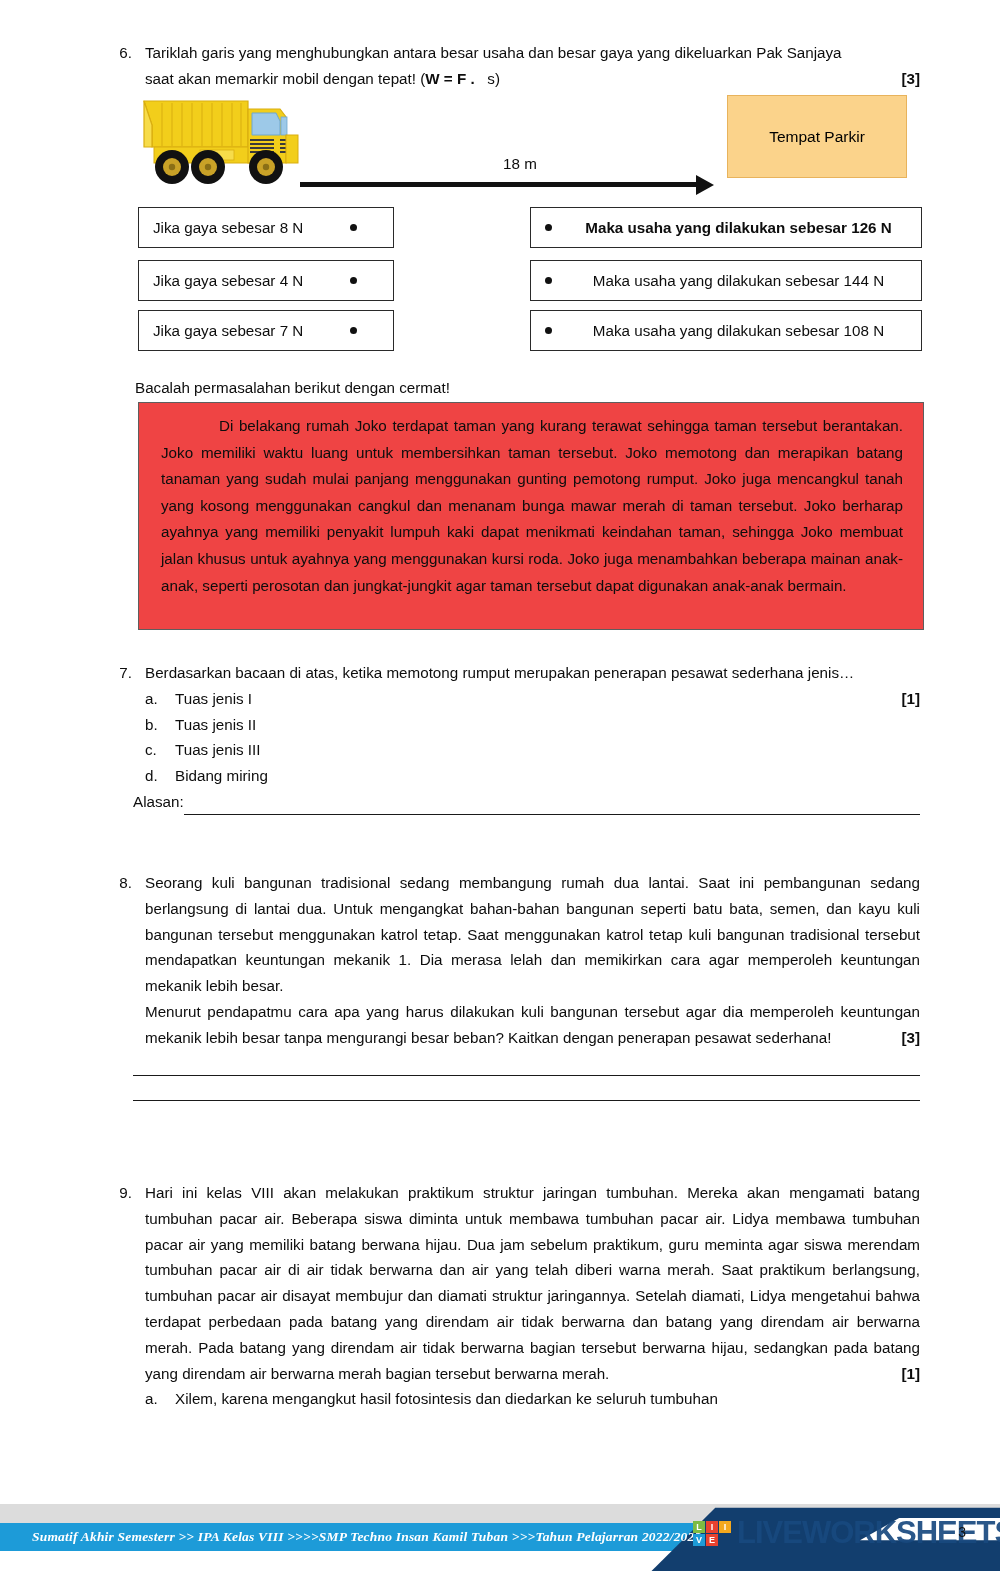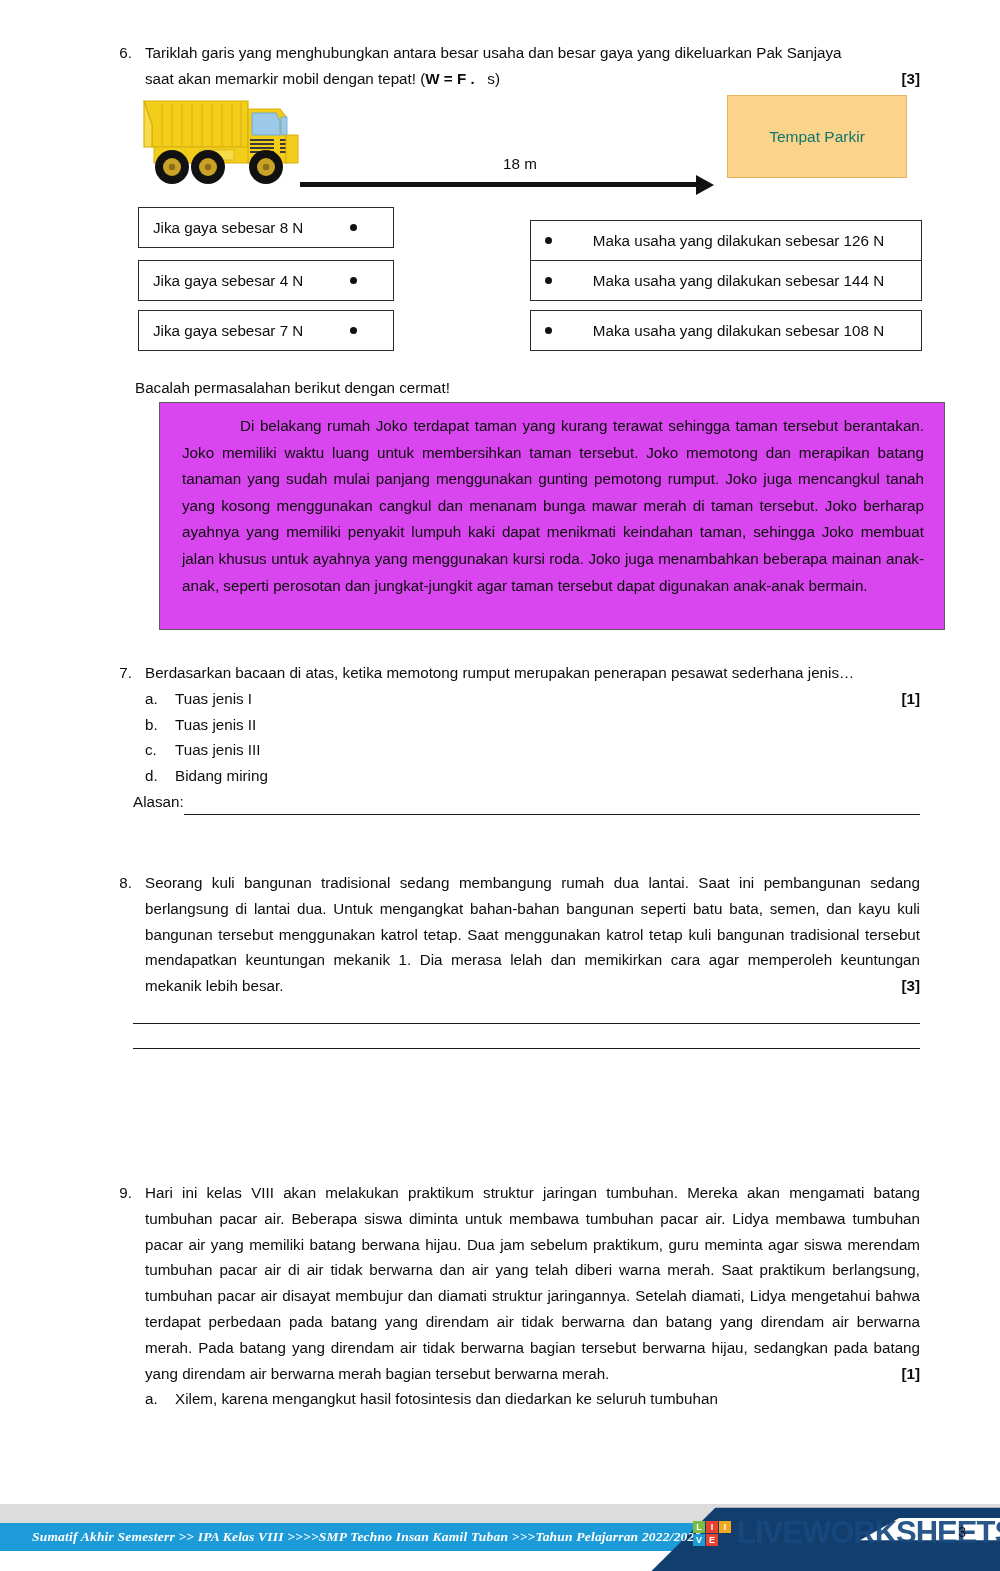--- a/index.html
+++ b/index.html
@@ -24,21 +24,21 @@
   .just { text-align:justify; text-justify:inter-word; }
   .marks { float:right; font-weight:bold; }
 
   
   .diagram { position:absolute; left:135px; top:95px; width:790px; height:100px; }
   .truck { position:absolute; left:5px; top:0px; width:165px; height:95px; }
   .parkir {
     position:absolute; left:592px; top:0px; width:180px; height:83px;
     background:#FBD38B; border:1px solid #E8B35C;
     display:flex; align-items:center; justify-content:center;
-    font-size:15.5px; color:#0f766e;
+    font-size:15.5px; color:#000000;
   }
   .arrowwrap { position:absolute; left:165px; top:68px; width:420px; height:30px; }
   .arrow-line { position:absolute; left:0; top:19px; width:400px; height:5px; background:#111; }
   .arrow-head {
     position:absolute; left:396px; top:11.5px; width:0; height:0;
     border-top:10px solid transparent; border-bottom:10px solid transparent;
     border-left:18px solid #111;
   }
   .arrow-label {
     position:absolute; left:150px; top:-8px; width:140px;
@@ -54,23 +54,23 @@
   .mbox.left  { left:138px; width:256px; height:41px; padding:12px 14px; justify-content:space-between; }
   .mbox.right { left:530px; width:392px; height:41px; padding:0 14px; justify-content:flex-start; gap:18px; }
   .dot { width:7px; height:7px; border-radius:50%; background:#111; flex:0 0 auto; }
   .mbox.left .dot { margin-right:22px; }
   .mbox.right .mtext { flex:1; text-align:center; }
 
   
   .read-label { position:absolute; left:135px; top:379px; font-size:15.2px; }
   .passage {
     position:absolute; left:138px; top:402px; width:786px; height:228px;
-    border:1.3px solid #5e5e5e; background:#d946ef;
+    border:1.3px solid #5e5e5e; background:#ef4444;
     padding:10px 20px 0 22px;
-    font-size:15.2px; line-height:26.6px; text-align:justify; text-justify:inter-word;margin-left:21px;
+    font-size:15.2px; line-height:26.6px; text-align:justify; text-justify:inter-word;
   }
   .passage p { margin:0; text-indent:58px; }
 
   
   .opts { margin-top:0; }
   .opt { display:flex; font-size:15.2px; line-height:25.8px; }
   .opt-key { width:30px; flex:0 0 30px; }
   .opt-txt { flex:1; }
 
   
@@ -197,21 +197,21 @@
     </div>
     <div class="mbox left" style="top:260px;">
       <span class="mtext">Jika gaya sebesar 4 N</span>
       <span class="dot"></span>
     </div>
     <div class="mbox left" style="top:310px;">
       <span class="mtext">Jika gaya sebesar 7 N</span>
       <span class="dot"></span>
     </div>
 
-    <div class="mbox right" style="top:220px;">
+    <div class="mbox right" style="top:207px;font-weight:bold;">
       <span class="dot"></span>
       <span class="mtext">Maka usaha yang dilakukan sebesar 126 N</span>
     </div>
     <div class="mbox right" style="top:260px;">
       <span class="dot"></span>
       <span class="mtext">Maka usaha yang dilakukan sebesar 144 N</span>
     </div>
     <div class="mbox right" style="top:310px;">
       <span class="dot"></span>
       <span class="mtext">Maka usaha yang dilakukan sebesar 108 N</span>
@@ -254,20 +254,21 @@
       </div>
     </div>
   </div>
 
   <div class="q" style="left:100px; top:870px; width:820px;">
     <div class="q-num">8.</div>
     <div class="q-body">
       <div class="just">Seorang kuli bangunan tradisional sedang membangung rumah dua lantai. Saat ini pembangunan sedang berlangsung di lantai dua. Untuk mengangkat bahan-bahan bangunan seperti batu bata, semen, dan kayu kuli bangunan tersebut menggunakan katrol tetap. Saat menggunakan katrol tetap kuli bangunan tradisional tersebut mendapatkan keuntungan mekanik 1. Dia merasa lelah dan memikirkan cara agar memperoleh keuntungan mekanik lebih besar.</div>
       <div class="just" style="position:relative;">
         <span class="marks" style="position:absolute; right:0; bottom:0;">[3]</span>
+        <span>Menurut pendapatmu cara apa yang harus dilakukan kuli bangunan tersebut agar dia memperoleh keuntungan mekanik lebih besar tanpa mengurangi besar beban? Kaitkan dengan penerapan pesawat sederhana!</span>
       </div>
       <div class="rule-full" style="margin-left:-12px; width:calc(100% + 12px);"></div>
       <div class="rule-full" style="margin-left:-12px; width:calc(100% + 12px);"></div>
     </div>
   </div>
 
   <div class="q" style="left:100px; top:1180px; width:820px;">
     <div class="q-num">9.</div>
     <div class="q-body">
       <div class="just">Hari ini kelas VIII akan melakukan praktikum struktur jaringan tumbuhan. Mereka akan mengamati batang tumbuhan pacar air. Beberapa siswa diminta untuk membawa tumbuhan pacar air. Lidya membawa tumbuhan pacar air yang memiliki batang berwana hijau. Dua jam sebelum praktikum, guru meminta agar siswa merendam tumbuhan pacar air di air tidak berwarna dan air yang telah diberi warna merah. Saat praktikum berlangsung, tumbuhan pacar air disayat membujur dan diamati struktur jaringannya. Setelah diamati, Lidya mengetahui bahwa terdapat perbedaan pada batang yang direndam air tidak berwarna dan batang yang direndam air berwarna merah. Pada batang yang direndam air tidak berwarna bagian tersebut berwarna hijau, sedangkan pada batang yang direndam air berwarna merah bagian tersebut berwarna merah.</div>

